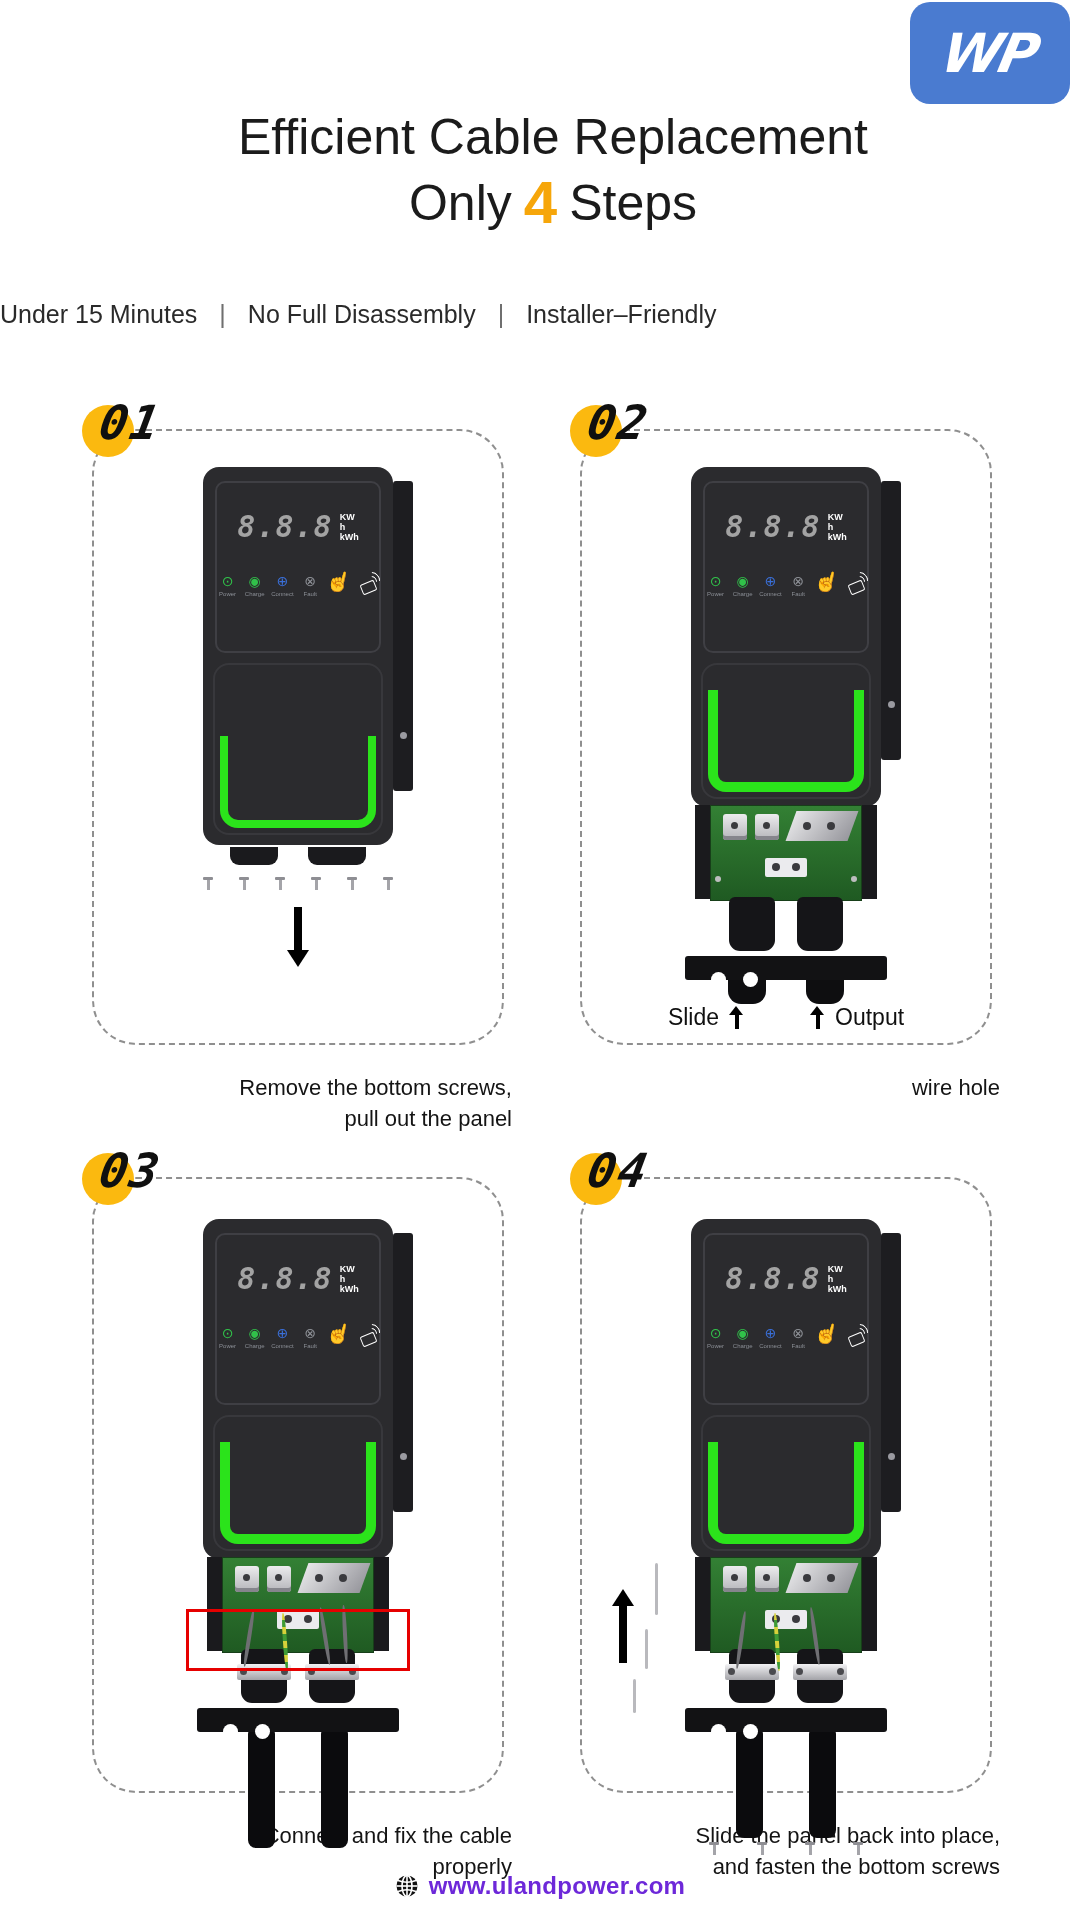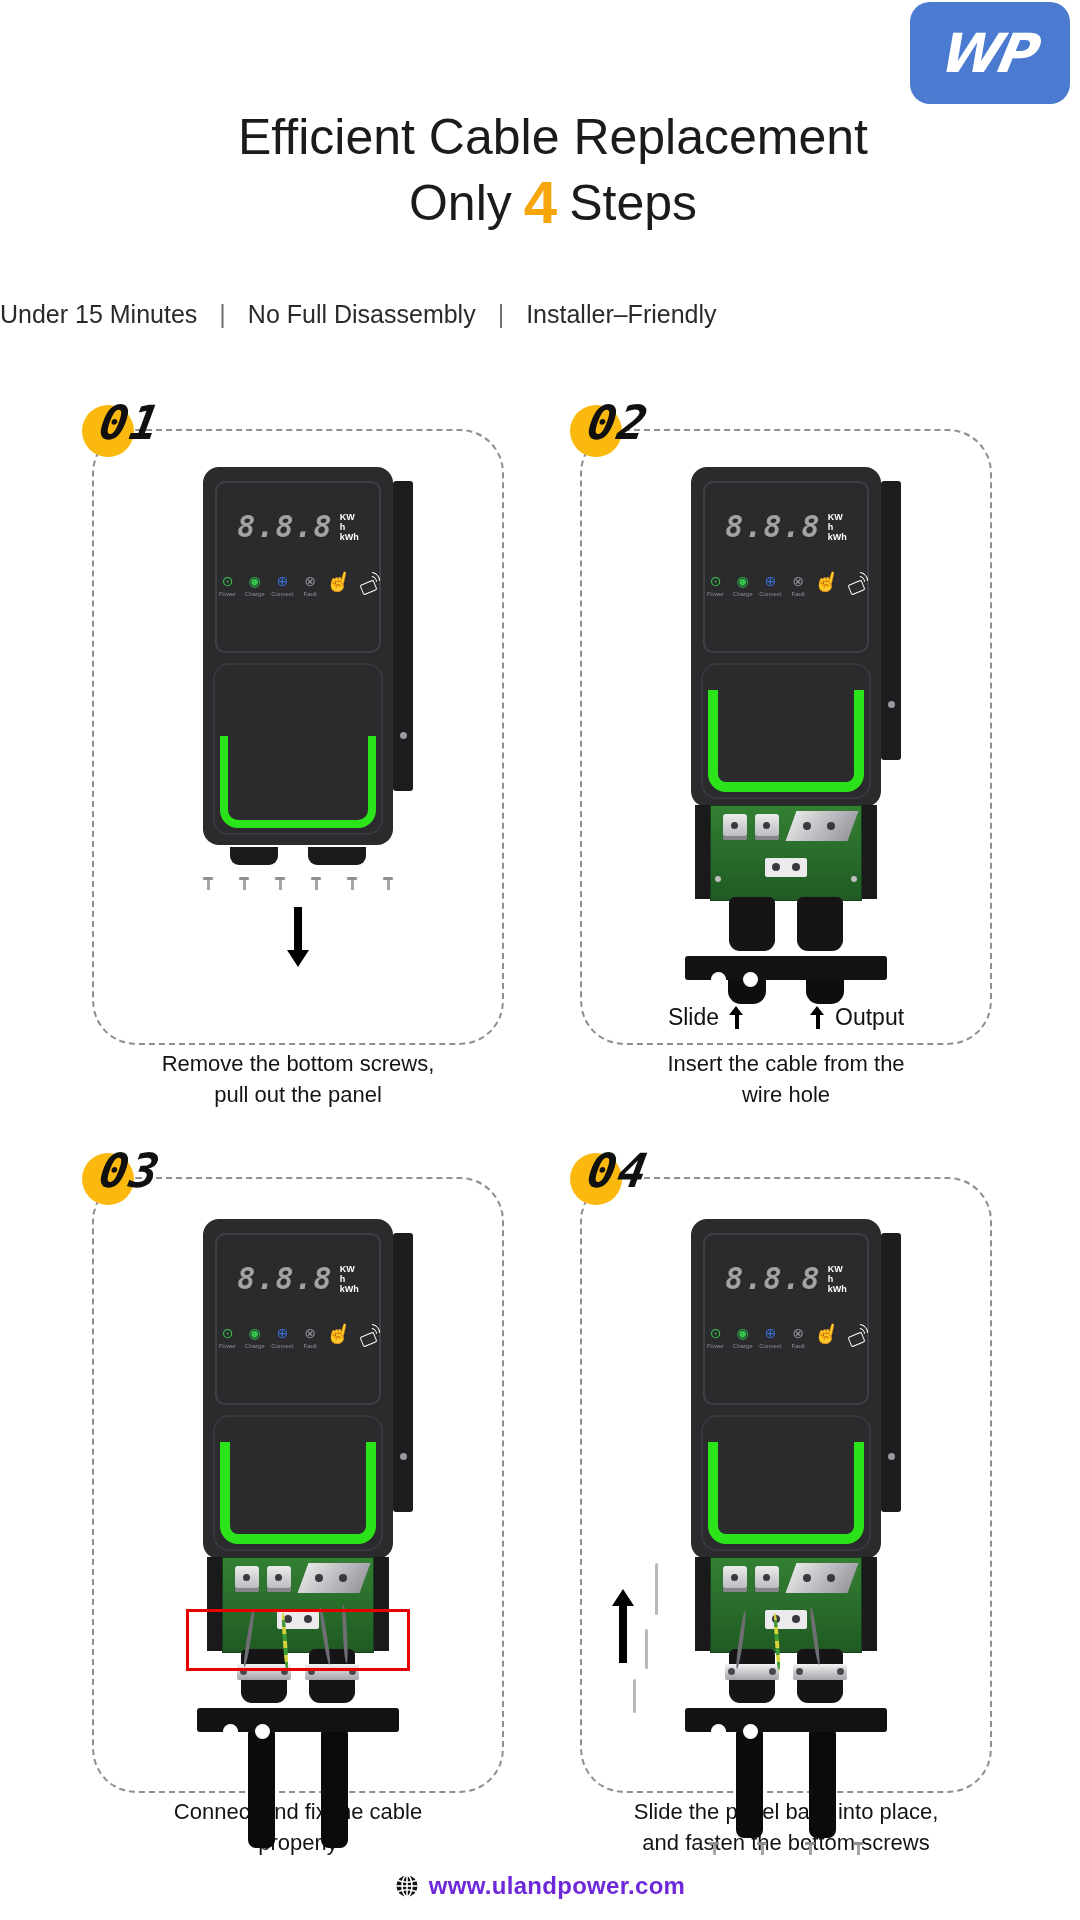--- a/index.html
+++ b/index.html
@@ -26,21 +26,21 @@
   .card2{left:580px;top:429px;}
   .card3{left:92px;top:1177px;}
   .card4{left:580px;top:1177px;}
 
   .badge{position:absolute;top:-34px;left:-12px;width:130px;height:60px;z-index:6;}
   .badge-circle{position:absolute;left:0;top:8px;width:52px;height:52px;border-radius:50%;background:#fbb90f;}
   .badge-num{position:absolute;left:18px;top:0;font-family:"DejaVu Sans Mono",monospace;
              font-style:italic;font-weight:bold;font-size:47px;line-height:52px;color:#101010;
              letter-spacing:2px;transform:skewX(-10deg);}
 
-  .caption{position:absolute;top:100%;margin-top:5px;left:-10px;right:-10px;text-align:center;
+  .caption{position:absolute;top:100%;margin-top:29px;left:-10px;right:-10px;text-align:right;
            font-size:22px;line-height:31px;color:#141414;}
 
   
   .device{position:absolute;top:36px;left:0;right:0;display:flex;flex-direction:column;align-items:center;z-index:2;}
   .card3 .device,.card4 .device{top:40px;}
   .dbody{position:relative;width:190px;background:#2b2b2e;border-radius:16px;}
   .step1 .dbody{height:378px;}
   .stepx .dbody{height:340px;}
   .dside{position:absolute;right:-20px;top:14px;width:20px;height:82%;background:#1d1d20;border-radius:3px;}
   .dside .dot{position:absolute;right:6px;bottom:52px;width:7px;height:7px;border-radius:50%;background:#9a9aa0;}
@@ -310,21 +310,20 @@
       <span class="iolbl">
           <span>Slide</span>
           <span class="ar"></span>
         </span>
       <span class="iolbl">
           <span class="ar"></span>
           <span>Output</span>
         </span>
     </div>
     <div class="caption">
-      <div>Insert the cable from the</div>
       <div>wire hole</div>
     </div>
   </div>
 
   <div class="card card3 stepx">
     <div class="badge">
       <span class="badge-circle"></span>
       <span class="badge-num">03</span>
     </div>
     <div class="device">

